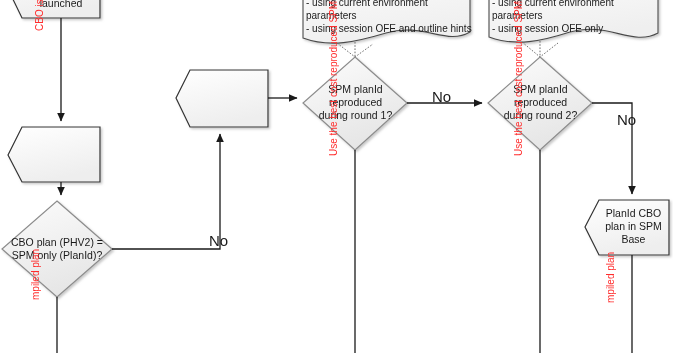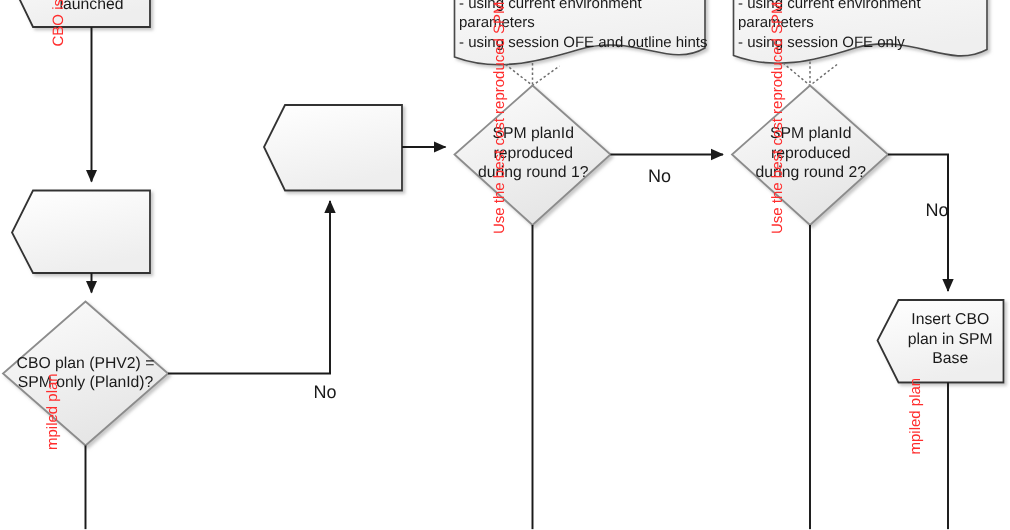--- a/index.html
+++ b/index.html
@@ -39,24 +39,23 @@
     position: absolute;
     color: #1a1a1a;
     font-size: 10px;
     line-height: 13px;
     white-space: pre-line;
     text-align: left;
   }
   .edge-label {
     position: absolute;
     color: #1a1a1a;
-    font-size: 12px;
+    font-size: 15px;
     line-height: 12px;
     white-space: nowrap;
-    margin-top: 20px;
   }
   .edge-label-red {
     position: absolute;
     color: #ff2d2d;
     font-size: 10px;
     line-height: 11px;
     white-space: nowrap;
     transform-origin: 0 0;
   }
   .vert-up {
@@ -185,21 +184,21 @@
 
 
   <div class="node-label" style="left:302px; top:83px; width:107px;">SPM planId
 reproduced
 during round 1?</div>
 
   <div class="node-label" style="left:487px; top:83px; width:107px;">SPM planId
 reproduced
 during round 2?</div>
 
-  <div class="node-label" style="left:594px; top:207px; width:79px;">Insert CBO
+  <div class="node-label" style="left:594px; top:207px; width:79px;">PlanId CBO
 plan in SPM
 Base</div>
 
   <div class="note-label" style="left:306px; top:-4px; width:166px;">- using current environment parameters
 - using session OFE and outline hints</div>
 
   <div class="note-label" style="left:492px; top:-4px; width:166px;">- using current environment parameters
 - using session OFE only</div>
 
   <div class="edge-label" style="left:209px; top:235px;">No</div>

